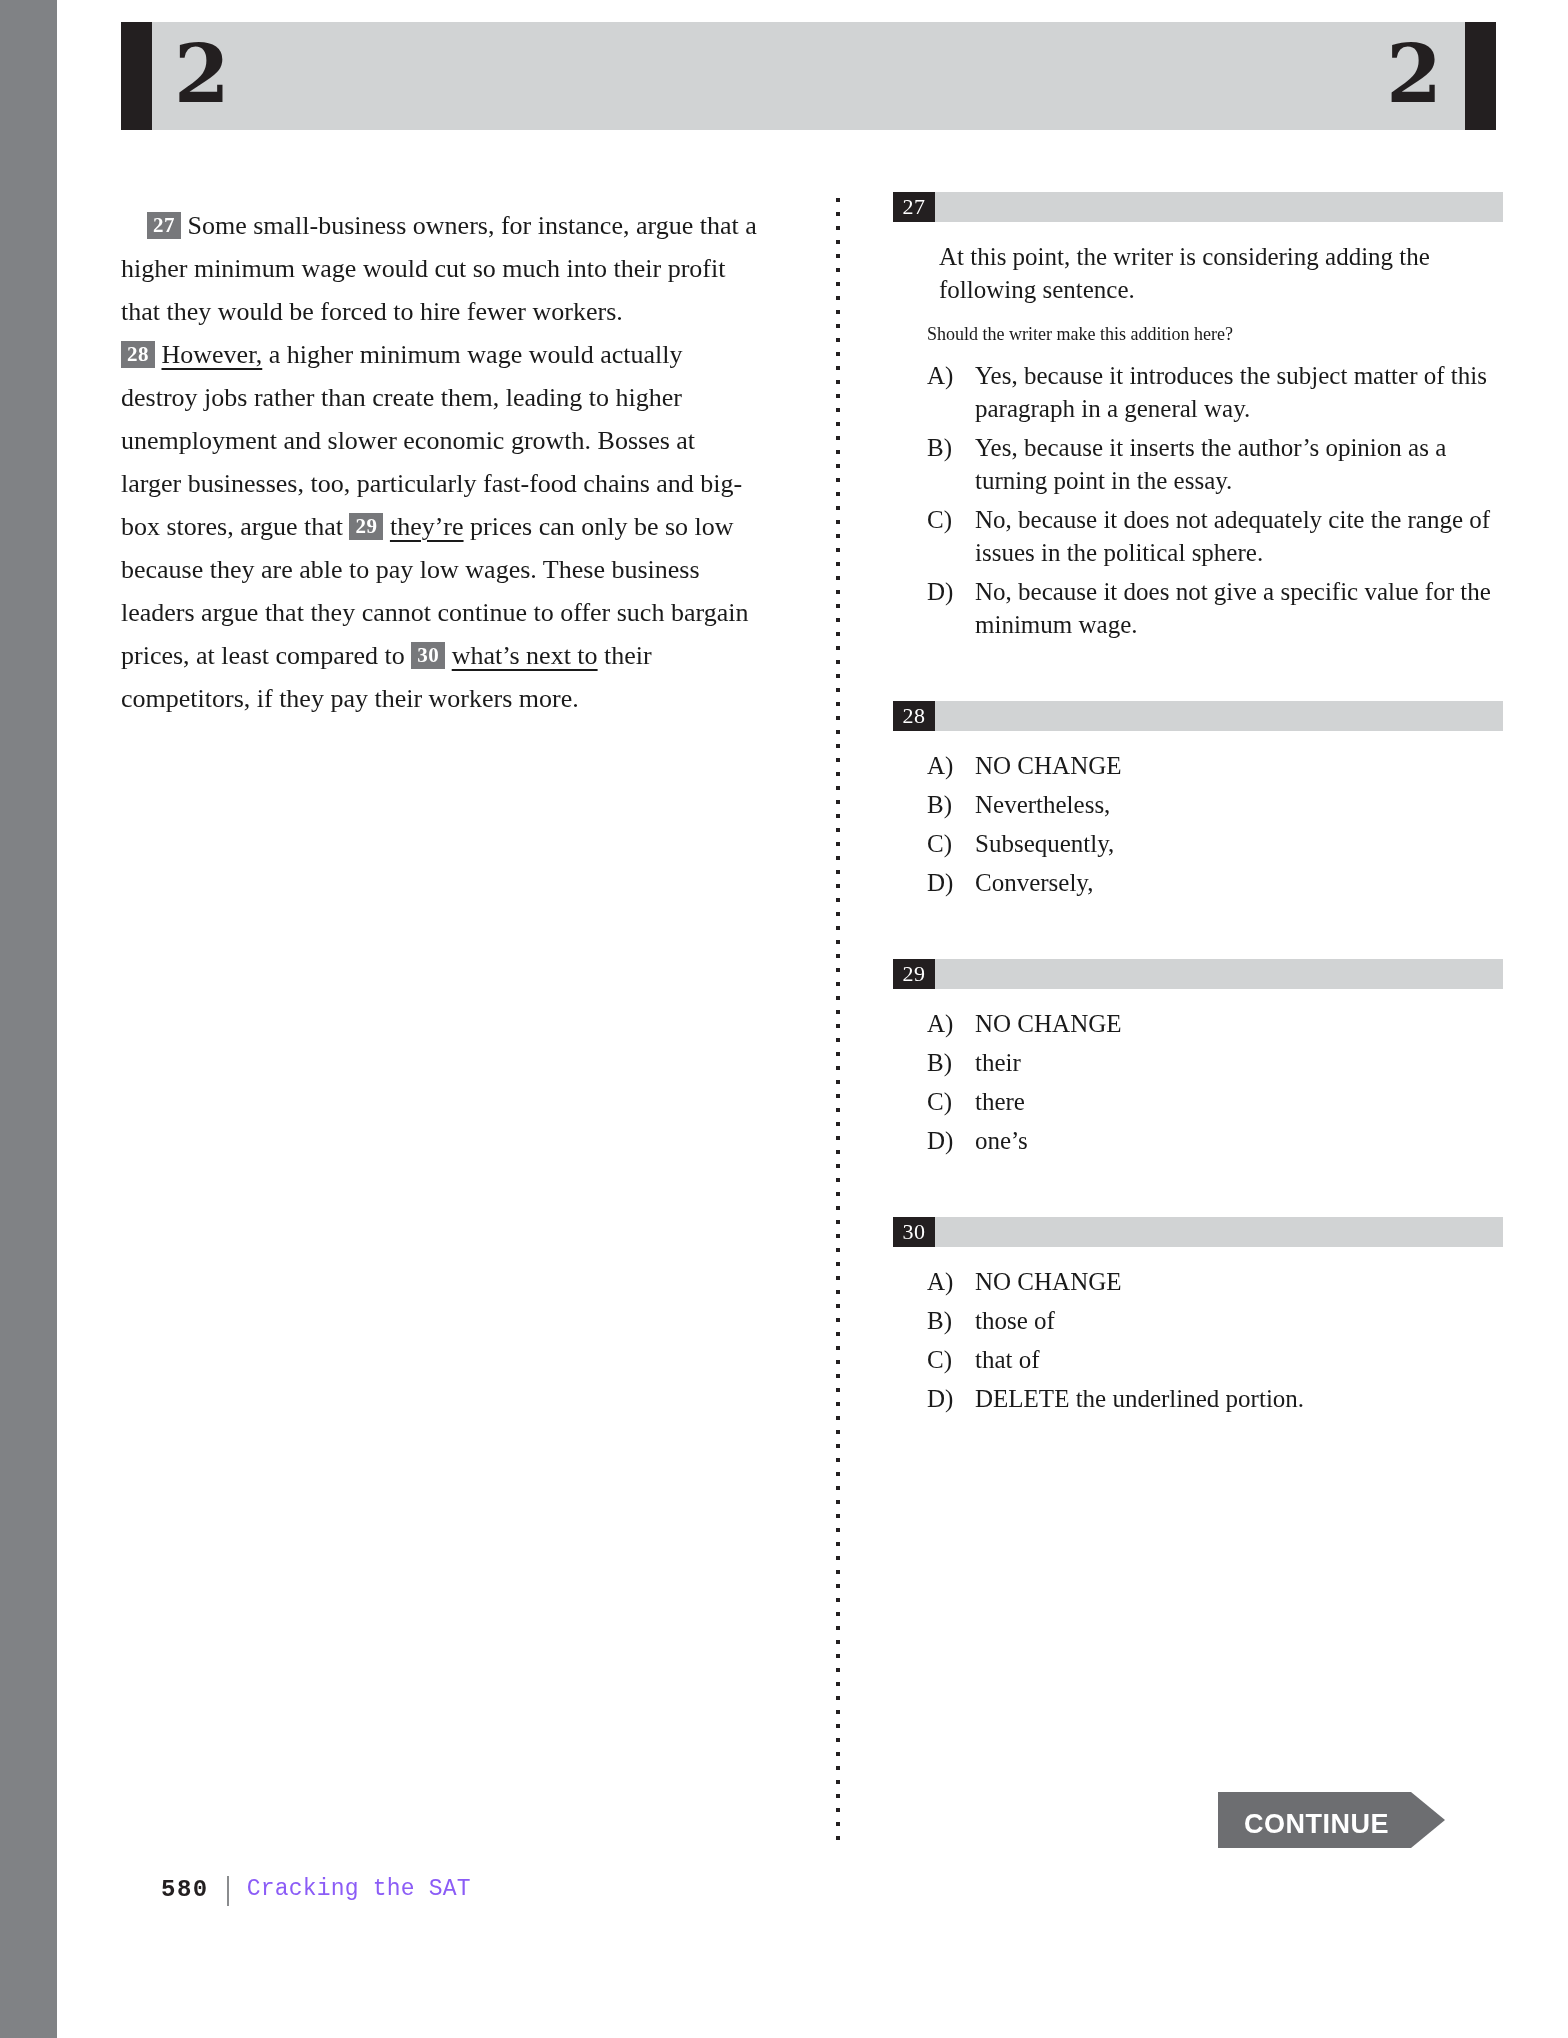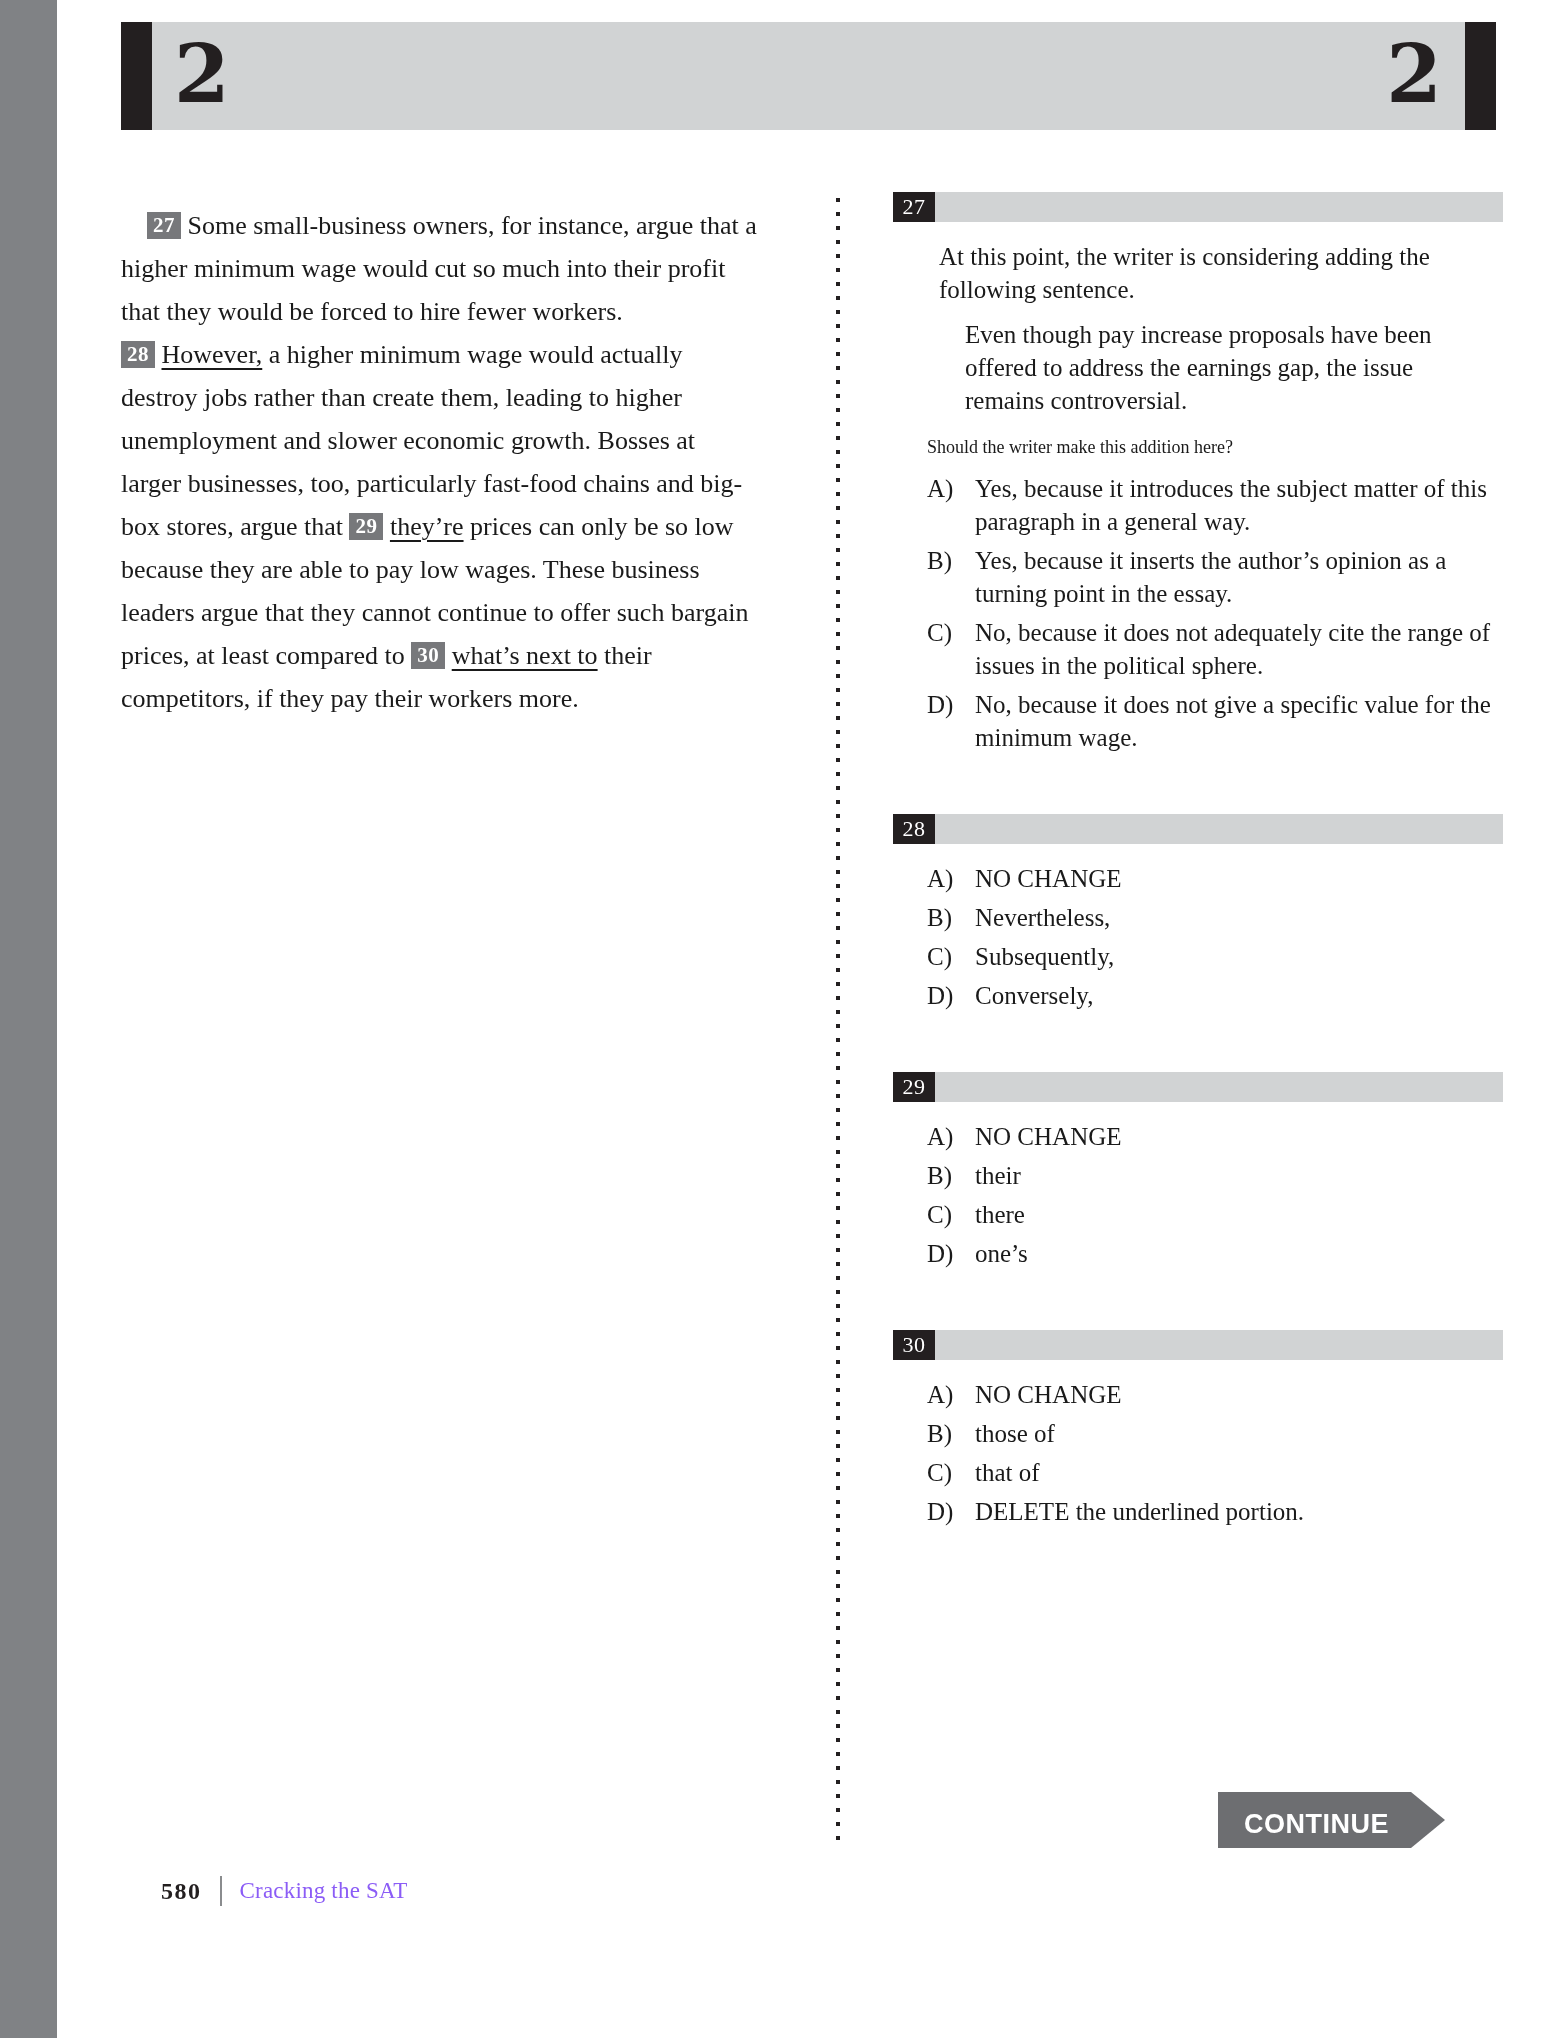--- a/index.html
+++ b/index.html
@@ -227,22 +227,21 @@
     border-bottom: 28px solid transparent;
     border-left: 34px solid #6d6e71;
   }
 
   
   .footer {
     position: absolute;
     left: 104px;
     top: 1876px;
     display: flex;
-    align-items: center;
-    font-family: Liberation Serif, serif;
+    font-family: Liberation Mono, monospace;
   }
   .footer-page {
     font-weight: bold;
     font-size: 24px;
     letter-spacing: 1.5px;
     color: #231f20;
   }
   .footer-div {
     width: 2px;
     height: 30px;
@@ -289,21 +288,20 @@
   </div>
 
   <div class="col-right">
 
     <div class="qblock">
       <div class="qbar">
         <div class="qbar-num">27</div>
         <div class="qbar-fill"></div>
       </div>
       <p class="qstem">At this point, the writer is considering adding the following sentence.</p>
-      <p class="qinset">Even though pay increase proposals have been offered to address the earnings gap, the issue remains controversial.</p>
       <p class="qprompt">Should the writer make this addition here?</p>
       <ul class="choices">
         <li class="choice">
           <span class="choice-letter">A)</span>
           <span class="choice-text">Yes, because it introduces the subject matter of this paragraph in a general way.</span>
         </li>
         <li class="choice">
           <span class="choice-letter">B)</span>
           <span class="choice-text">Yes, because it inserts the author’s opinion as a turning point in the essay.</span>
         </li>

